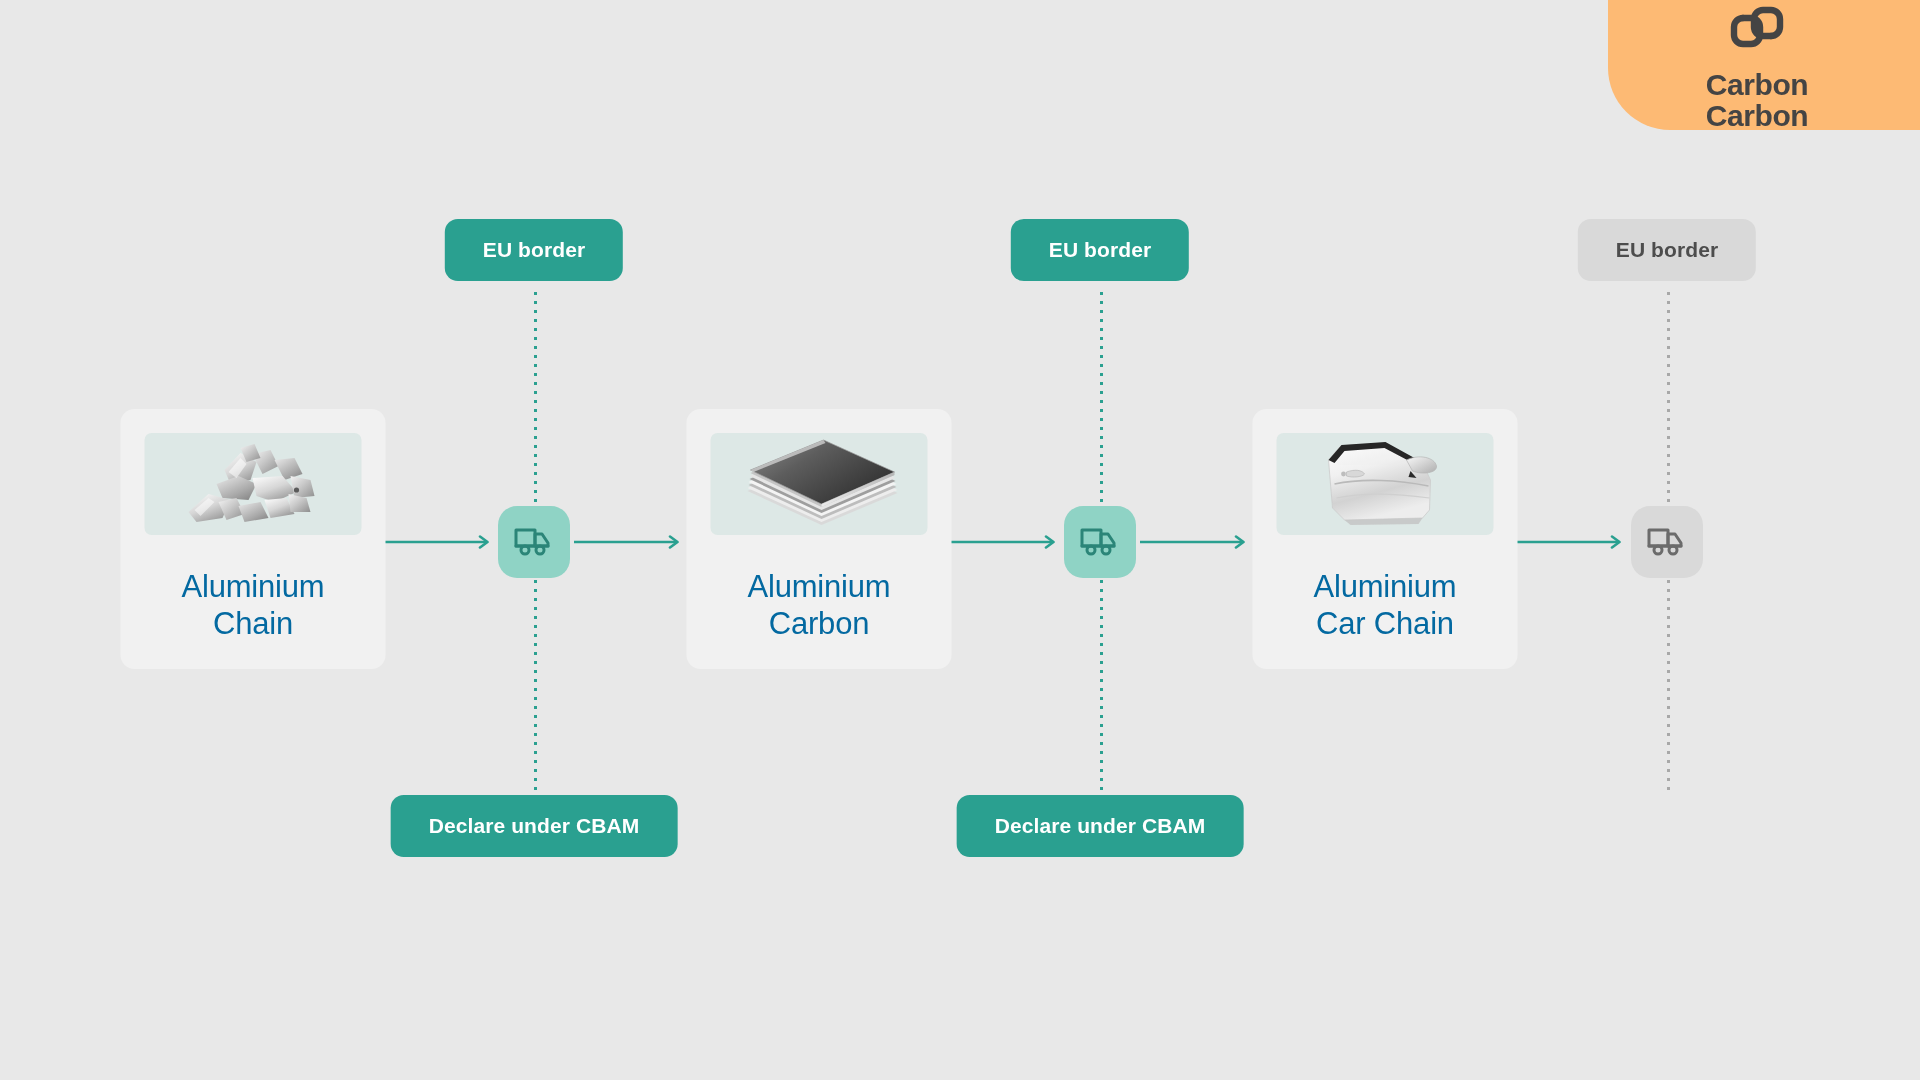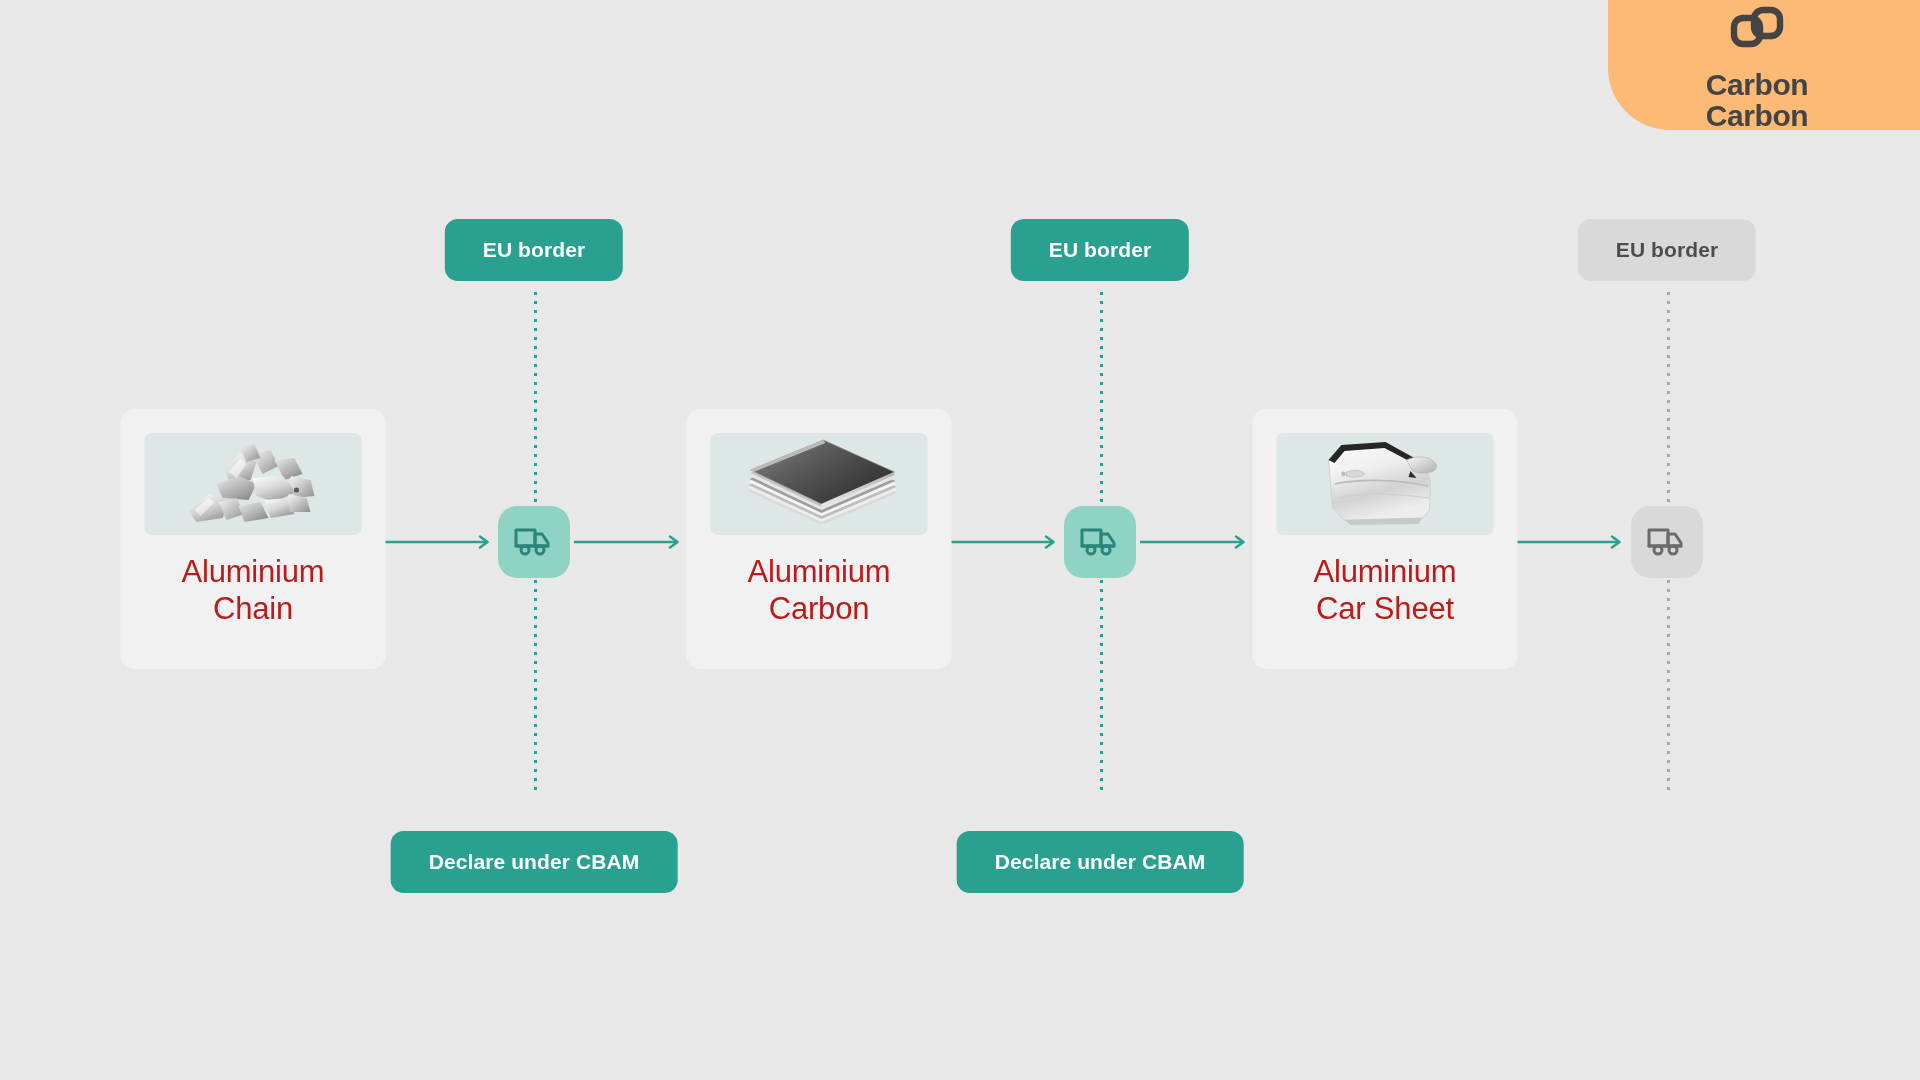--- a/index.html
+++ b/index.html
@@ -75,21 +75,21 @@
     font-size: 21px;
     font-weight: bold;
     letter-spacing: 0.1px;
     white-space: nowrap;
     padding: 0 38px;
   }
   .badge.teal { background: #2aa090; color: #ffffff; }
   .badge.muted { background: #d9d9d9; color: #4d4d4d; }
 
   .badge-top { top: 219px; transform: translateX(-50%); }
-  .badge-bottom { top: 831px; transform: translateX(-50%); }
+  .badge-bottom { top: 795px; transform: translateX(-50%); }
 
   
   .card {
     position: absolute;
     top: 409px;
     width: 265px;
     height: 260px;
     background: #f1f1f1;
     border-radius: 14px;
     transform: translateX(-50%);
@@ -103,24 +103,24 @@
     height: 102px;
     background: #dde8e6;
     border-radius: 7px;
     display: flex;
     align-items: center;
     justify-content: center;
     overflow: hidden;
   }
   .card-image svg { display: block; }
   .card-title {
-    margin-top: 18px;
+    margin-top: 33px;
     font-size: 31px;
     line-height: 1.2;
-    color: #b91c1c;
+    color: #0369a1;
     text-align: center;
     letter-spacing: -0.2px;
   }
   .card-title span { display: block; }
 
   
   .transport {
     position: absolute;
     top: 506px;
     width: 72px;
@@ -306,21 +306,21 @@
         <path d="M100 33 L106 40 L98 39 Z" fill="#2b2b2b"></path>
 
         <path d="M36 34 C 44 31, 52 32, 54 36 C 52 39, 42 40, 36 38 Z" fill="#d8d8d8" stroke="#b0b0b0" stroke-width="0.6"></path>
         <circle cx="33" cy="36" r="2.4" fill="#bdbdbd"></circle>
 
         <path d="M34 82 L112 80 L108 86 L40 87 Z" fill="#c4c4c4" opacity="0.85"></path>
       </svg>
     </div>
     <div class="card-title">
       <span>Aluminium</span>
-      <span>Car Sheet</span>
+      <span>Car Chain</span>
     </div>
   </div>
 
   <div class="transport teal" style="left:534px;">
     <span>
       <svg width="42" height="36" viewBox="0 0 42 36">
         <g fill="none" stroke="#2b8578" stroke-width="3" stroke-linecap="round" stroke-linejoin="round">
           <path d="M3 8 h19 v16 h-19 z"></path>
           <path d="M22 12 h7 l6 9 v3 h-13 z"></path>
           <path d="M3 24 h32"></path>

